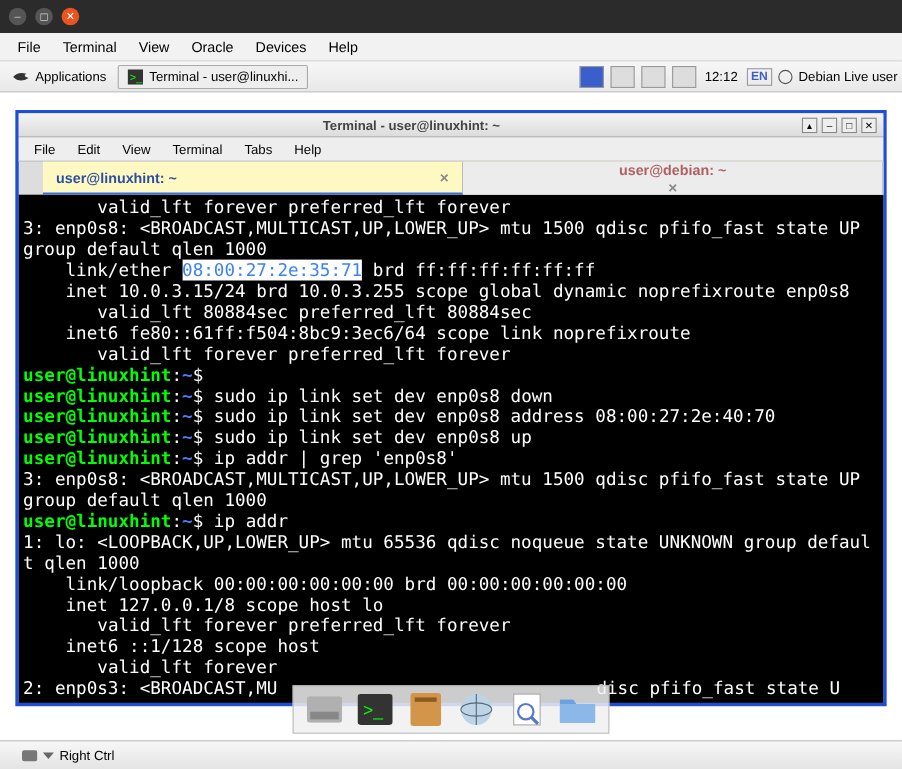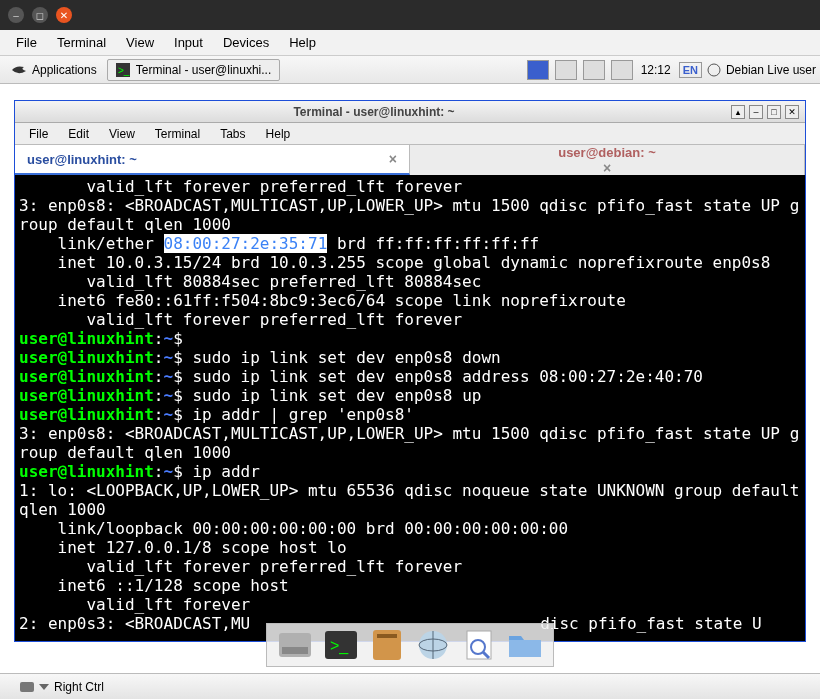--- a/index.html
+++ b/index.html
@@ -26,29 +26,29 @@
 .de-tray { display: flex; align-items: center; gap: 6px; }
 .de-tray-box { width: 22px; height: 20px; border: 1px solid #999; background: #ddd; }
 .de-tray-box.active { background: #3a5fcd; }
 .de-clock { padding: 0 4px; }
 .de-lang { border: 1px solid #999; padding: 1px 3px; font-size: 11px; color: #3a5fcd; font-weight: bold; }
 
 
 .lang-popup { position: absolute; background: #fefefe; border: 1px solid #888; border-radius: 6px; padding: 4px 14px; font-size: 13px; box-shadow: 2px 2px 4px rgba(0,0,0,0.2); }
 
 
-.term-window { position: absolute; left: 14px; top: 100px; right: 14px; height: 542px; background: #ddd; border: 1px solid #1d4ed8; }
+.term-window { position: absolute; left: 14px; top: 100px; right: 14px; height: 542px; background: #ddd; border: 3px solid #1d4ed8; }
 .term-titlebar { height: 22px; background: linear-gradient(#f4f4f4,#dcdcdc); display: flex; align-items: center; padding: 0 6px; font-size: 12px; border-bottom: 1px solid #aaa; }
 .term-title { flex: 1; text-align: center; font-weight: bold; color: #444; }
 .term-winctrl { width: 14px; height: 14px; margin-left: 4px; border: 1px solid #888; background: #eee; display: flex; align-items: center; justify-content: center; font-size: 9px; }
 .term-menubar { height: 22px; display: flex; align-items: center; padding: 0 4px; font-size: 12px; background: #eee; border-bottom: 1px solid #bbb; }
 .term-menubar span { padding: 2px 10px; cursor: default; }
 
 
-.term-tabs { height: 30px; display: flex; background: #ffffff; }
+.term-tabs { height: 30px; display: flex; background: #fef9c3; margin-left: 22px; }
 .term-tab { flex: 1; display: flex; align-items: center; justify-content: space-between; padding: 0 12px; font-size: 13px; font-weight: bold; border-right: 1px solid #bbb; cursor: default; }
 .term-tab.active { border-bottom: 2px solid #3a6fd8; color: #2a4ea0; }
 .term-tab.inactive { color: #b06060; background: #ececec; flex-direction: column; }
 .tab-close { color: #888; font-size: 14px; }
 
 
 .term-body { background: #000; height: calc(100% - 74px); padding: 2px 4px; font-family: "DejaVu Sans Mono", monospace; font-size: 16px; line-height: 19px; color: #fff; overflow: hidden; white-space: pre-wrap; word-break: break-all; }
 .g { color: #00ff00; font-weight: bold; }
 .b { color: #4a7cff; font-weight: bold; }
 .w { color: #fff; }
@@ -70,21 +70,21 @@
     <div class="vbox-btn vbox-min">–</div>
     <div class="vbox-btn vbox-max">◻</div>
     <div class="vbox-btn vbox-close">✕</div>
   </div>
 </div>
 
 <div class="vbox-menubar">
   <span>File</span>
   <span>Terminal</span>
   <span>View</span>
-  <span>Input</span>
+  <span>Oracle</span>
   <span>Devices</span>
   <span>Help</span>
 </div>
 
 <div class="de-panel">
   <div class="de-apps">
     <svg width="18" height="14">
         <path d="M2 7 Q6 2 14 4 Q10 6 16 8 Q8 13 2 7" fill="#333"></path>
       </svg>
     <span>Applications</span>

